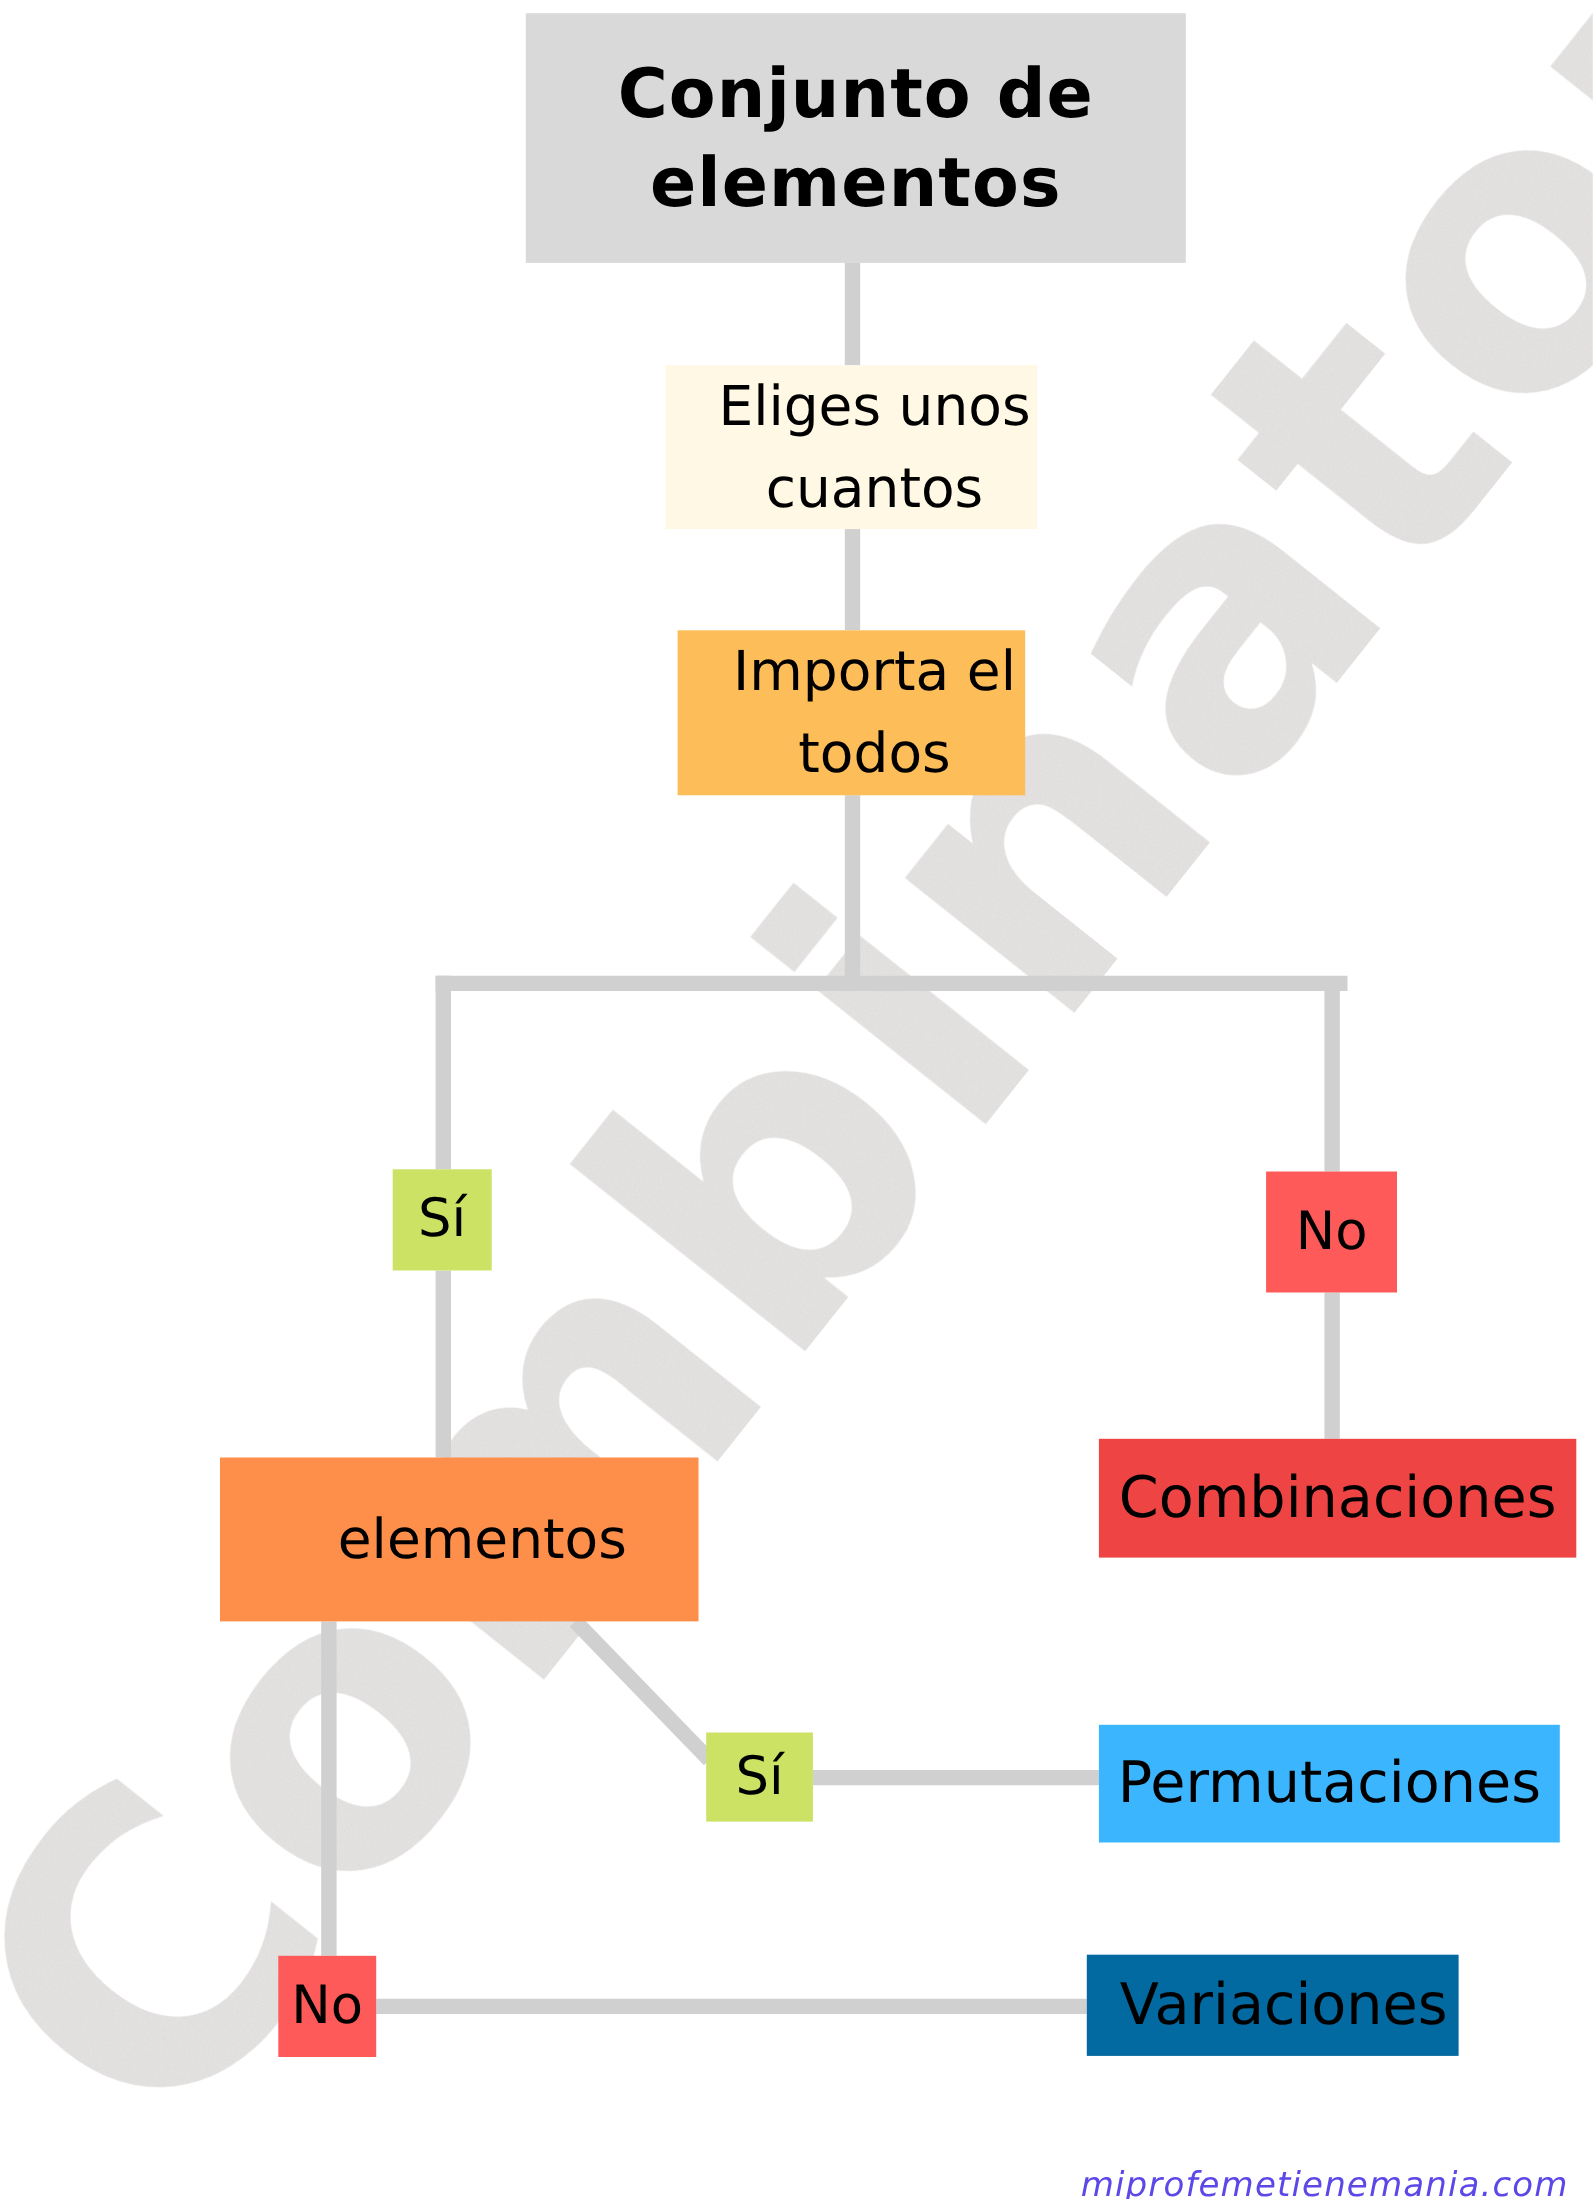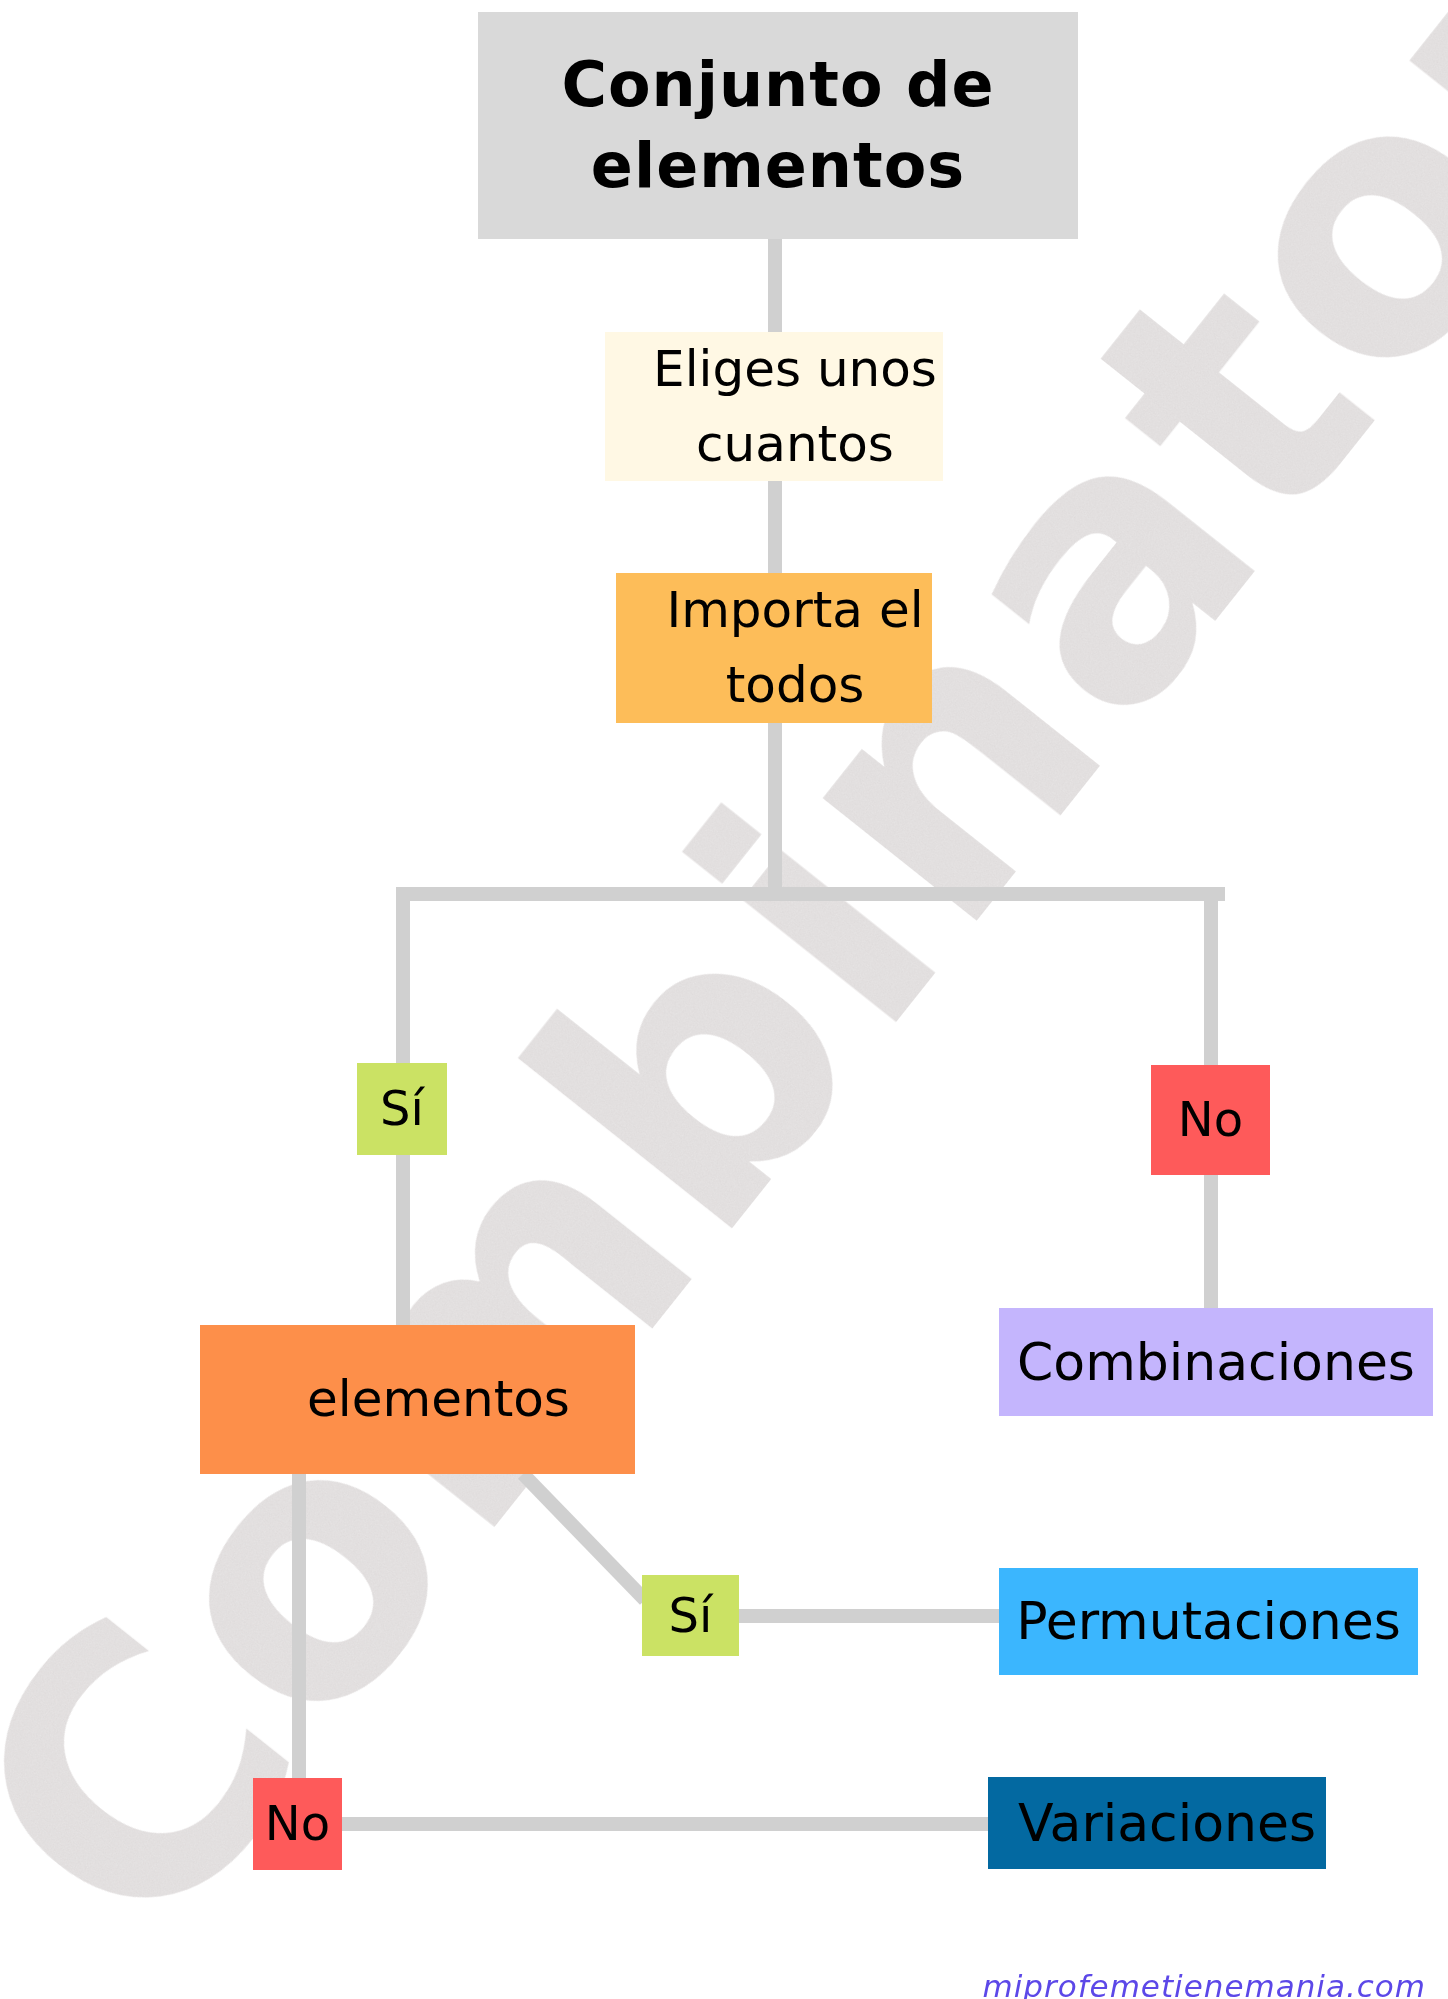--- a/index.html
+++ b/index.html
@@ -100,21 +100,21 @@
 <div class="node answer-node" style="left:1151px; top:1065px; width:119px; height:110px; background:#fe5a5a;">
   <span>No</span>
 </div>
 
 <div class="node mid-node" style="left:200px; top:1325px; width:435px; height:149px; background:#fd8f4a;">
   <div>
     <span>elementos</span>
   </div>
 </div>
 
-<div class="node leaf-node" style="left:999px; top:1308px; width:434px; height:108px; background:#c4b5fd;text-align:right;">
+<div class="node leaf-node" style="left:999px; top:1308px; width:434px; height:108px; background:#ef4444;text-align:right;">
   <span>Combinaciones</span>
 </div>
 
 <div class="node answer-node" style="left:642px; top:1575px; width:97px; height:81px; background:#cbe264;">
   <span>Sí</span>
 </div>
 
 <div class="node leaf-node" style="left:999px; top:1568px; width:419px; height:107px; background:#3bb6fe;">
   <span>Permutaciones</span>
 </div>

